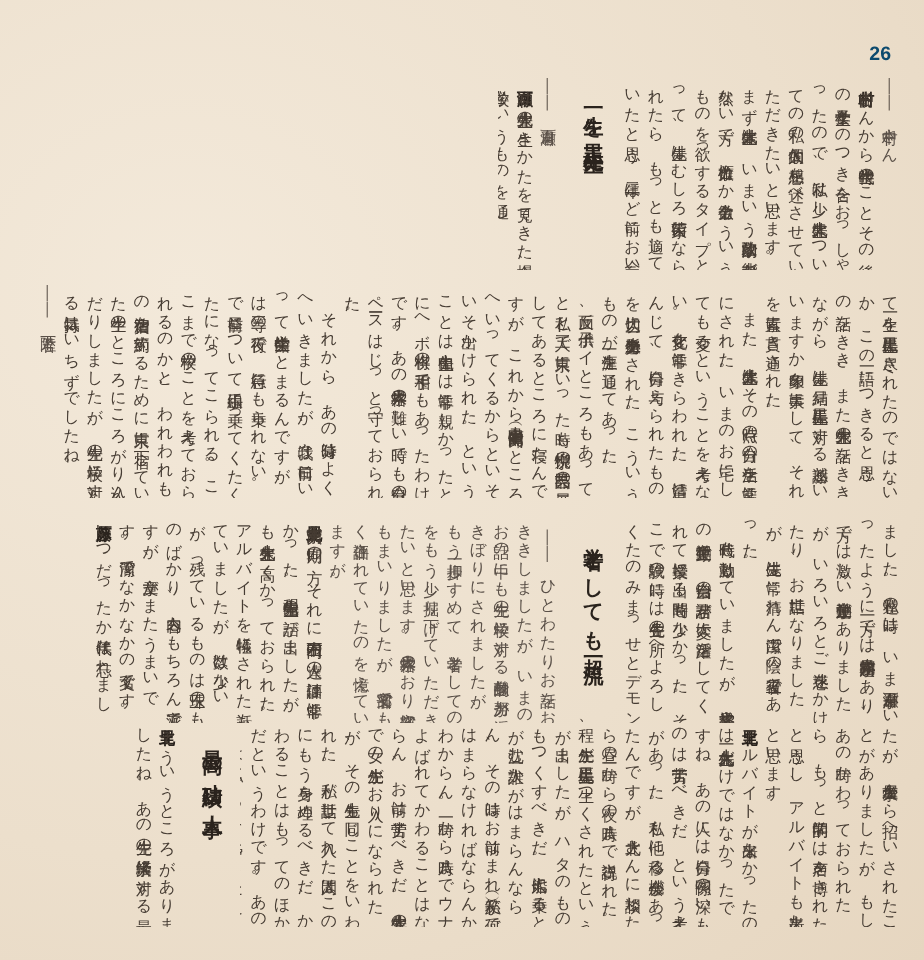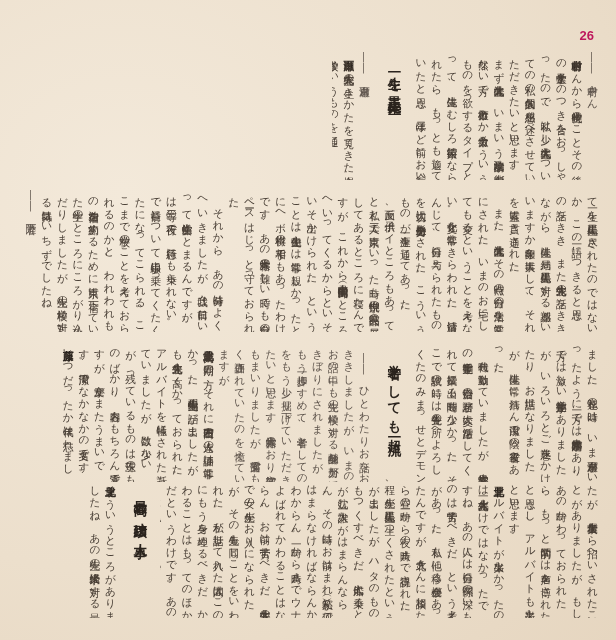--- a/index.html
+++ b/index.html
@@ -7,21 +7,21 @@
     width: 616px; height: 640px; overflow: hidden;
     background: #efe3d2;
     background-image: radial-gradient(ellipse at 20% 30%, #f3e9da 0%, #ecdfcc 60%, #e6d6c0 100%);
     font-family: "DejaVu Serif", "Liberation Serif", serif;
     color: #3a322b;
     position: relative;
   }
   .page-number {
     position: absolute; top: 28px; right: 22px;
     font-family: "Liberation Sans", sans-serif;
-    font-weight: bold; font-size: 13px; color: #be185d;
+    font-weight: bold; font-size: 13px; color: #0c4a6e;
   }
   .tier {
     position: absolute; left: 20px; right: 16px;
     display: flex; flex-direction: row-reverse; align-items: flex-start;
     gap: 10px;
   }
   .tier-1 { top: 52px; height: 128px; }
   .tier-2 { top: 190px; height: 142px; }
   .tier-3 { top: 342px; height: 140px; }
   .tier-4 { top: 478px; height: 140px; }

